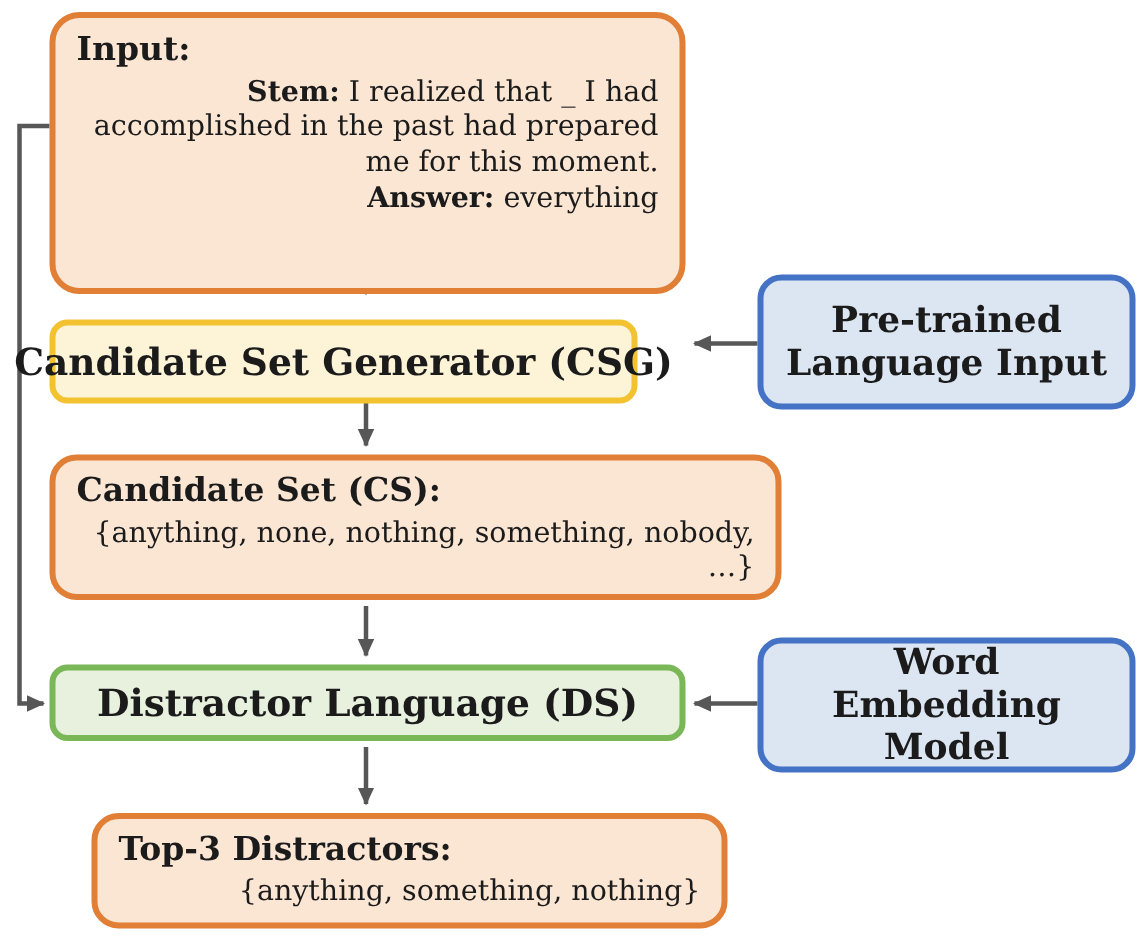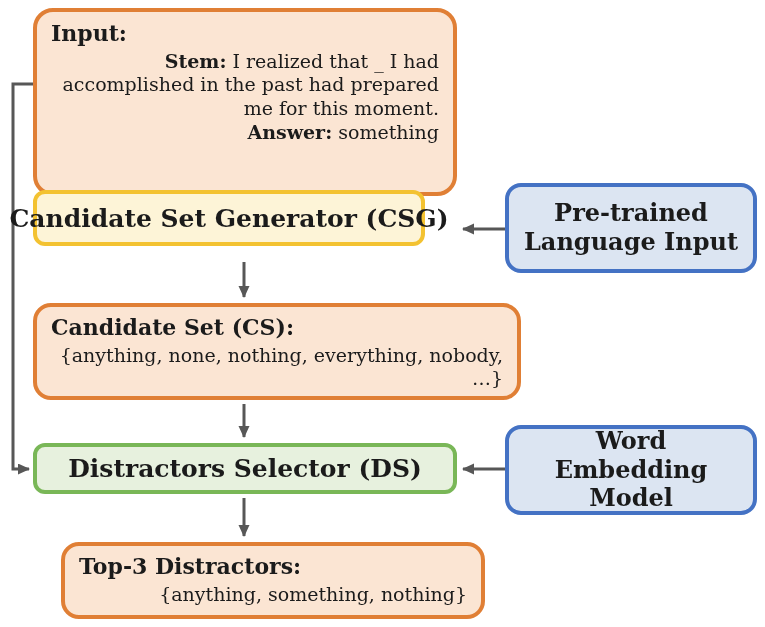--- a/index.html
+++ b/index.html
@@ -47,21 +47,21 @@
   .b { font-weight: bold; }
 
   .node-input {
     left: 33px; top: 8px; width: 424px; height: 188px;
     background: var(--orange-fill, #FBE5D3);
     border: 4px solid var(--orange-border, #E07F35);
     border-radius: 20px;
     padding: 8px 14px;
   }
   .node-csg {
-    left: 33px; top: 190px; width: 392px; height: 56px;
+    left: 33px; top: 213px; width: 392px; height: 56px;
     background: var(--yellow-fill, #FDF4D7);
     border: 4px solid var(--yellow-border, #F3C231);
     border-radius: 12px;
   }
   .node-cs {
     left: 33px; top: 303px; width: 488px; height: 97px;
     background: var(--orange-fill, #FBE5D3);
     border: 4px solid var(--orange-border, #E07F35);
     border-radius: 18px;
     padding: 7px 14px;
@@ -126,38 +126,38 @@
     <line x1="244" y1="404" x2="244" y2="437" marker-end="url(#ah)"></line>
     <line x1="244" y1="498" x2="244" y2="536" marker-end="url(#ah)"></line>
     <line x1="505" y1="229" x2="463" y2="229" marker-end="url(#ah)"></line>
     <line x1="505" y1="469" x2="463" y2="469" marker-end="url(#ah)"></line>
     <polyline points="33,84 13,84 13,469 29,469" marker-end="url(#ah)"></polyline>
   </svg>
 
   <div class="box node-input">
     <div class="box-title">Input:</div>
     <div class="box-body"><span class="b">Stem:</span><span> I realized that _ I had accomplished in the past had prepared me for this moment.</span></div>
-    <div class="box-body"><span class="b">Answer:</span><span> something</span></div>
+    <div class="box-body"><span class="b">Answer:</span><span> everything</span></div>
   </div>
 
   <div class="box node-csg center-label">
     <span class="pill-label">Candidate Set Generator (CSG)</span>
   </div>
 
   <div class="box node-plm center-label">
     <span class="side-label">Pre-trained Language Input</span>
   </div>
 
   <div class="box node-cs">
     <div class="box-title">Candidate Set (CS):</div>
-    <div class="box-body">{anything, none, nothing, everything, nobody, …}</div>
+    <div class="box-body">{anything, none, nothing, something, nobody, …}</div>
   </div>
 
   <div class="box node-ds center-label">
-    <span class="pill-label">Distractors Selector (DS)</span>
+    <span class="pill-label">Distractor Language (DS)</span>
   </div>
 
   <div class="box node-wem center-label">
     <span class="side-label">Word Embedding Model</span>
   </div>
 
   <div class="box node-top3">
     <div class="box-title">Top-3 Distractors:</div>
     <div class="box-body">{anything, something, nothing}</div>
   </div>

